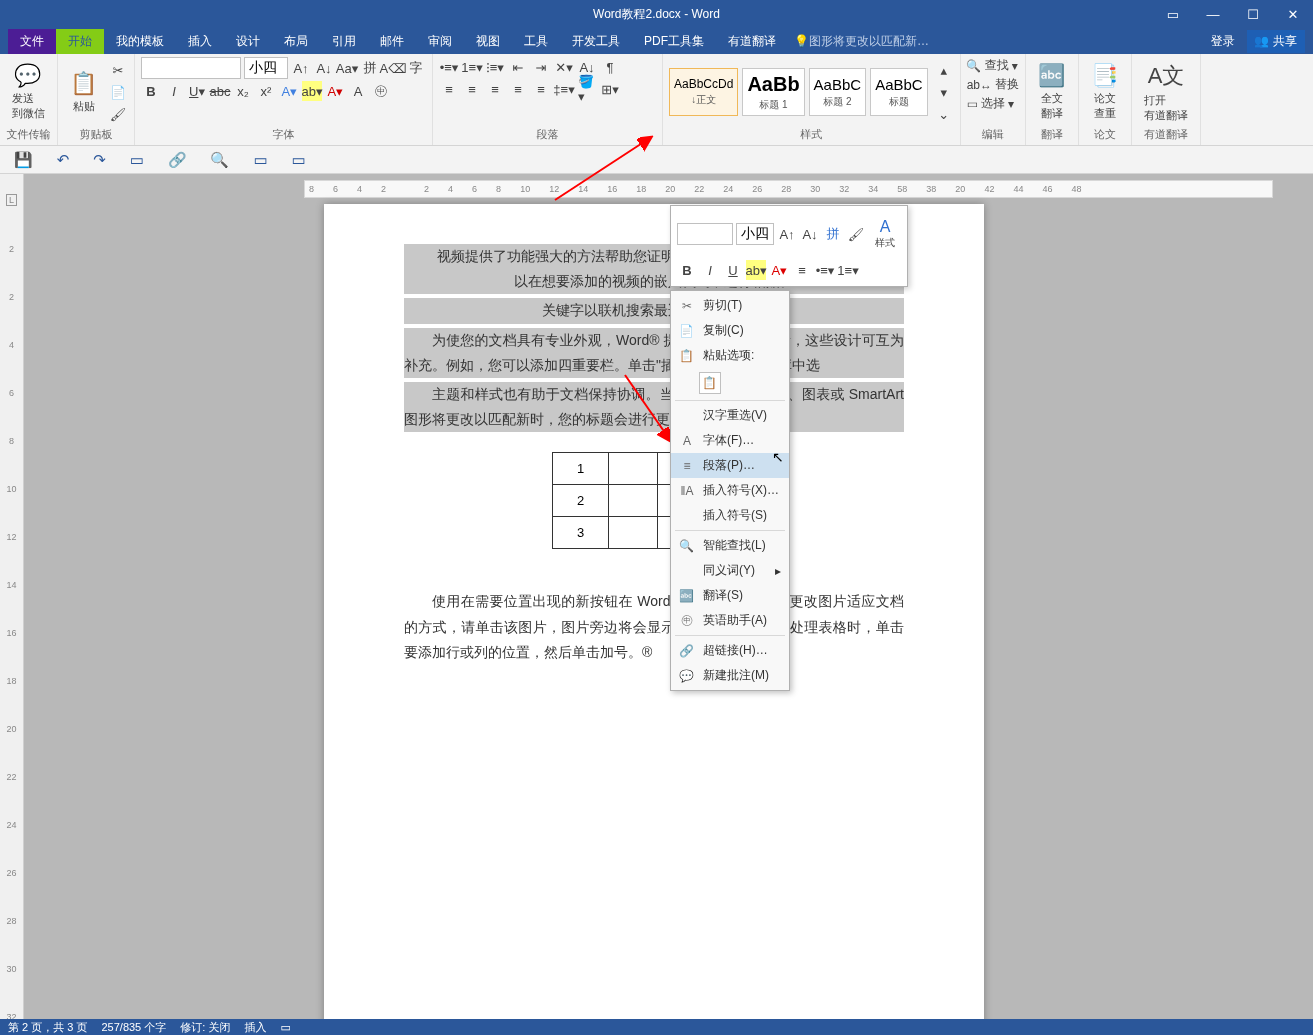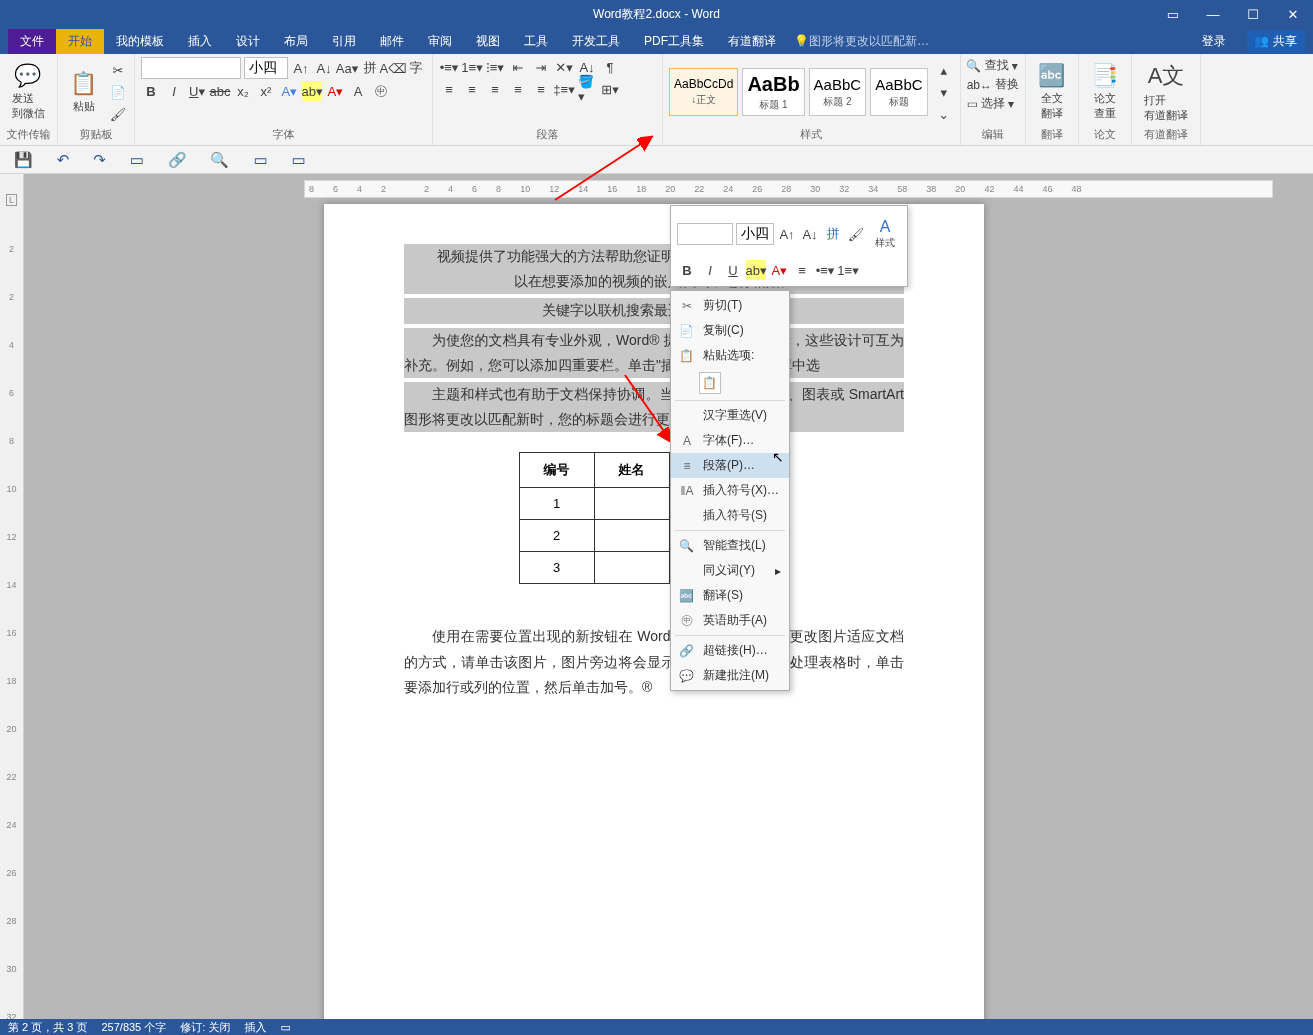--- a/index.html
+++ b/index.html
@@ -3,21 +3,21 @@
 <meta charset="utf-8">
 <style>
 *{margin:0;padding:0;box-sizing:border-box;font-family:"Microsoft YaHei",Arial,sans-serif;}
 body{background:#e6e6e6;width:1313px;height:1035px;overflow:hidden;font-size:12px;}
 .titlebar{background:#2b579a;height:28px;display:flex;align-items:center;color:#fff;position:relative;}
 .title-center{position:absolute;left:50%;transform:translateX(-50%);font-size:12px;}
 .title-right{position:absolute;right:0;display:flex;align-items:center;}
 .win-btn{width:40px;height:28px;display:flex;align-items:center;justify-content:center;color:#fff;font-size:13px;}
 .menubar{background:#2b579a;height:26px;display:flex;align-items:center;color:#fff;padding-left:8px;}
 .menu-item{padding:4px 12px;font-size:12px;cursor:pointer;}
-.menu-item.active{background:#eab308;color:#2b579a;}
+.menu-item.active{background:#84cc16;color:#2b579a;}
 .menu-item.file{background:#4c1d95;}
 .tell-me{color:#c0d0e8;font-size:12px;padding-left:6px;display:flex;align-items:center;}
 .share-area{margin-left:auto;display:flex;align-items:center;padding-right:8px;color:#fff;}
 .ribbon{background:#f3f3f3;height:92px;display:flex;border-bottom:1px solid #d4d4d4;}
 .rgroup{border-right:1px solid #e0e0e0;padding:3px 6px 2px 6px;display:flex;flex-direction:column;justify-content:space-between;position:relative;}
 .rgroup-label{text-align:center;font-size:11px;color:#666;padding-bottom:1px;position:relative;}
 .rgroup-body{flex:1;display:flex;align-items:center;gap:4px;}
 .big-btn{display:flex;flex-direction:column;align-items:center;justify-content:center;padding:2px 6px;min-width:40px;height:66px;font-size:11px;color:#444;}
 .big-btn .ico{font-size:22px;margin-bottom:2px;}
 .col{display:flex;flex-direction:column;gap:2px;}
@@ -74,21 +74,21 @@
   <div class="menu-item">引用</div>
   <div class="menu-item">邮件</div>
   <div class="menu-item">审阅</div>
   <div class="menu-item">视图</div>
   <div class="menu-item">工具</div>
   <div class="menu-item">开发工具</div>
   <div class="menu-item">PDF工具集</div>
   <div class="menu-item">有道翻译</div>
   <div class="tell-me">💡 <span>图形将更改以匹配新…</span></div>
   <div class="share-area">
-    <span style="margin-right:21px;text-align:center;">登录</span>
+    <span style="margin-right:12px;text-align:center;">登录</span>
     <span style="background:#1e5fb4;padding:3px 8px;">👥 <span>共享</span></span>
   </div>
 </div>
 
 <div class="ribbon">
   <div class="rgroup">
     <div class="rgroup-body">
         <div class="big-btn">
           <span class="ico">💬</span>
           <span style="white-space:pre-line">发送
@@ -300,26 +300,20 @@
       <span>46</span>
       <span>48</span>
   </div>
   <div class="page">
     <p class="sel" style="text-align:center;text-indent:2em"><span>视频提供了功能强大的方法帮助您证明您的观点。当您单击联机视频时，可以在想要添加的视频的嵌入代码中进行粘贴。</span></p>
     <p class="sel" style="text-align:center"><span>关键字以联机搜索最适合您的文档的</span></p>
     <p class="sel" style="text-indent:2em"><span>为使您的文档具有专业外观，Word® 提供了</span><span>和文本框设计，这些设计可互为补充。例如，您可以添加四</span><span>重要栏。单击"插入"，然后从不同库中选</span></p>
     <p class="sel" style="text-indent:2em"><span>主题和样式也有助于文档保持协调。当您单</span><span>主题时，图片、图表或 SmartArt 图形将更改以匹配新</span><span>时，您的标题会进行更改以匹配新的</span></p>
     <table class="tbl">
       <tbody>
-          <tr>
-            <th>编号</th>
-            <th>姓名</th>
-            <th style="width:60px"></th>
-            <th style="width:60px"></th>
-          </tr>
       <tr>
             <td>1</td>
             <td></td>
             <td></td>
             <td></td>
           </tr>
       <tr>
             <td>2</td>
             <td></td>
             <td></td>

